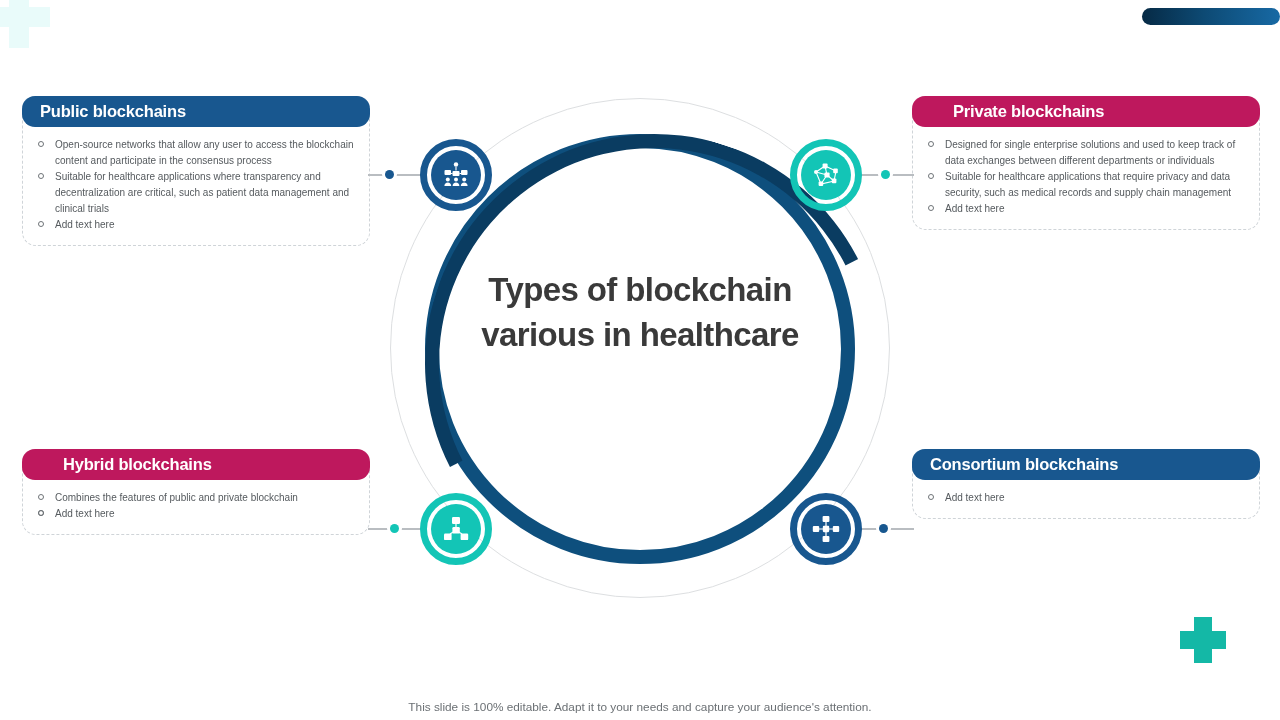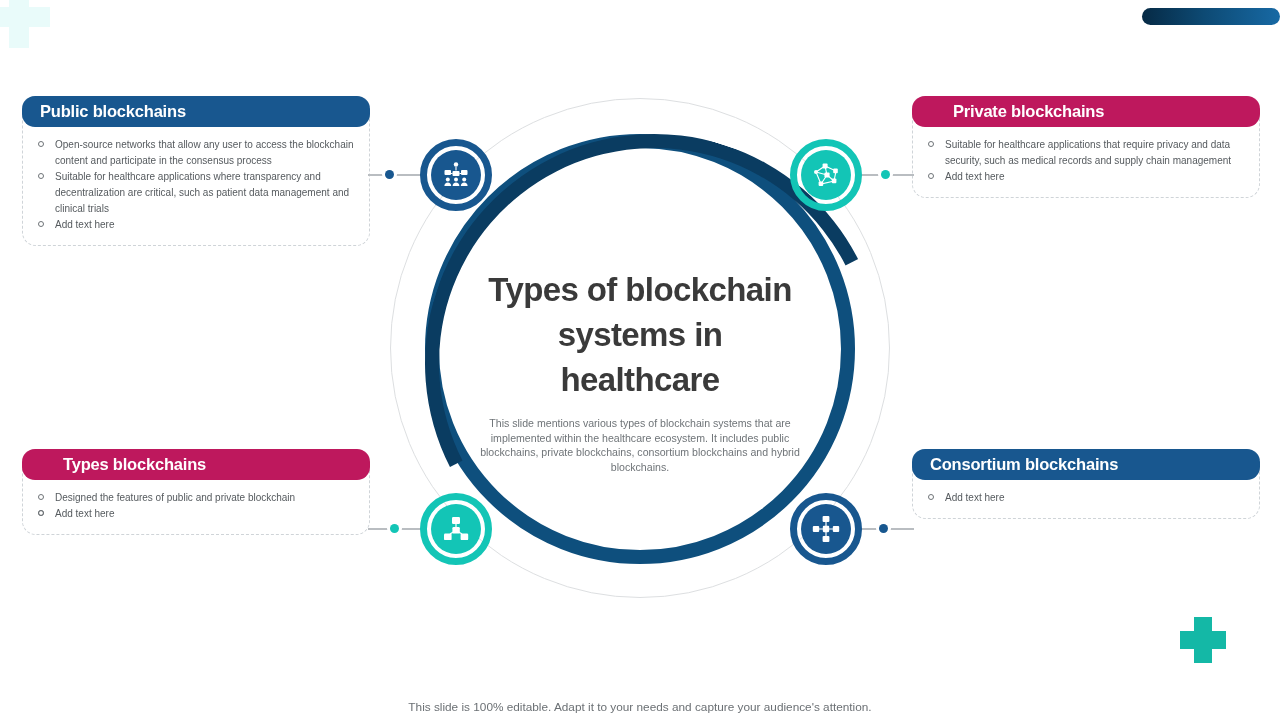--- a/index.html
+++ b/index.html
@@ -231,33 +231,34 @@
       </ul>
     </div>
   </div>
 
   <div class="card" id="card-private">
     <div class="card-header hdr-teal">
       <span class="title">Private blockchains</span>
     </div>
     <div class="card-body">
       <ul class="bullets">
+        <li><span class="marker"></span><span>Designed for single enterprise solutions and used to keep track of data exchanges between different departments or individuals</span></li>
         <li><span class="marker"></span><span>Suitable for healthcare applications that require privacy and data security, such as medical records and supply chain management</span></li>
         <li><span class="marker"></span><span>Add text here</span></li>
       </ul>
     </div>
   </div>
 
   <div class="card" id="card-hybrid">
     <div class="card-header hdr-teal">
-      <span class="title">Types blockchains</span>
+      <span class="title">Hybrid blockchains</span>
     </div>
     <div class="card-body">
       <ul class="bullets">
-        <li><span class="marker"></span><span>Designed the features of public and private blockchain</span></li>
+        <li><span class="marker"></span><span>Combines the features of public and private blockchain</span></li>
         <li><span class="marker"></span></li>
         <li><span class="marker"></span><span>Add text here</span></li>
       </ul>
     </div>
   </div>
 
   <div class="card" id="card-consortium">
     <div class="card-header hdr-blue">
       <span class="title">Consortium blockchains</span>
     </div>
@@ -265,22 +266,21 @@
       <ul class="bullets">
         <li><span class="marker"></span><span>Add text here</span></li>
       </ul>
     </div>
   </div>
 
   <div id="diagram">
     <div id="ring-outer-thin"></div>
     <div id="ring-main"></div>
     <div id="center-text">
-      <div id="center-title">Types of blockchain systems in healthcare</div>
-      <div id="center-sub">This slide mentions various types of blockchain systems that are implemented within the healthcare ecosystem. It includes public blockchains, private blockchains, consortium blockchains and hybrid blockchains.</div>
+      <div id="center-title">Types of blockchain various in healthcare</div>
     </div>
   </div>
 
   <div class="conn-line" id="conn-line-tl"></div>
   <div class="conn-dot" id="conn-dot-tl">
       <i></i>
     </div>
   <div class="conn-line" id="conn-line-tr"></div>
   <div class="conn-dot" id="conn-dot-tr">
       <i></i>

